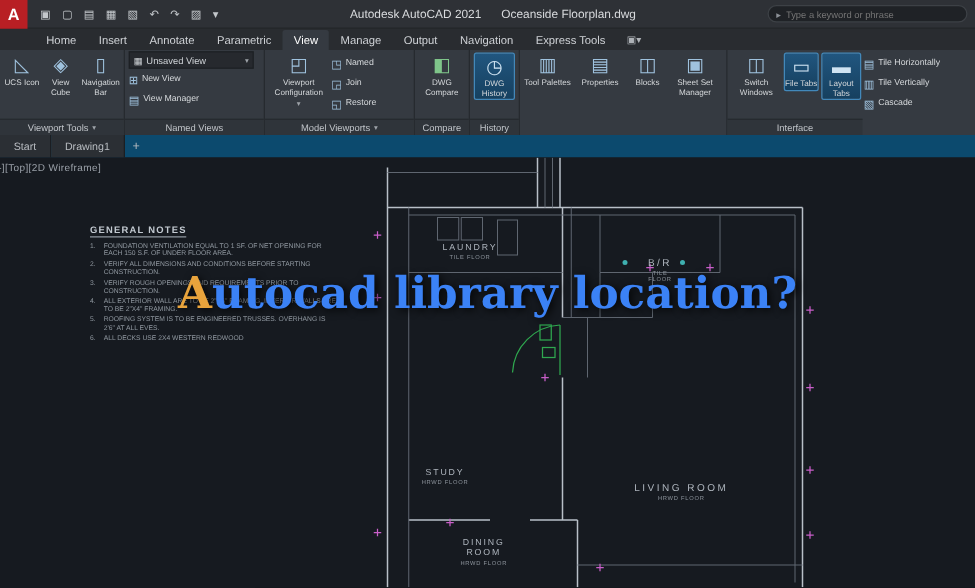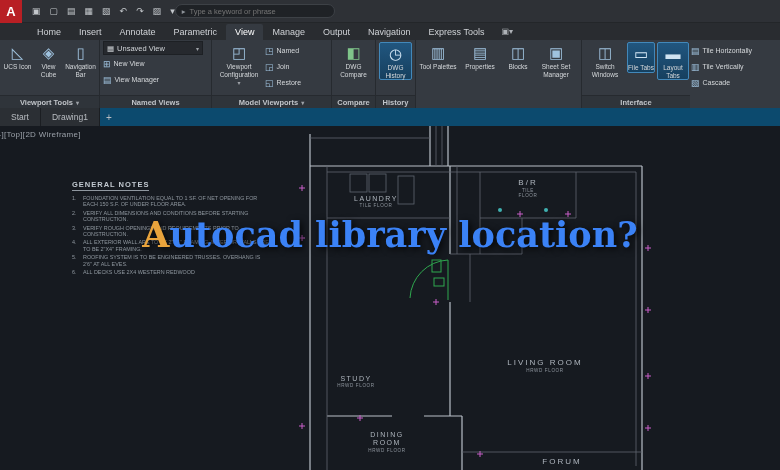--- a/index.html
+++ b/index.html
@@ -21,21 +21,21 @@
   .ribbontabs { height:17px; background:#292c30; display:flex; align-items:flex-end; padding-left:28px; }
   .rtab { padding:0 9px; font-size:9px; line-height:16px; color:#cfd2d6; cursor:default; }
   .rtab.active { background:#353a41; color:#ffffff; border-radius:2px 2px 0 0; }
   .rtab-opts { margin-left:8px; font-size:8px; color:#aeb2b7; line-height:16px; }
 
   
   .ribbon { height:68px; background:#353a41; display:flex; overflow:hidden; }
   .panel { display:flex; flex-direction:column; border-right:1px solid #262a2f; flex:none; }
   .pbody { flex:1; display:flex; align-items:flex-start; padding:2px 3px; gap:2px; }
   .pfoot { height:13px; display:flex; align-items:center; justify-content:center; gap:3px;
-    font-size:7.5px; color:#c0c4c9; background:#2f343a; border-top:1px solid #262a2f;font-weight:bold; }
+    font-size:7.5px; color:#c0c4c9; background:#2f343a; border-top:1px solid #262a2f; }
   .pfoot .caret { font-size:6px; color:#9da2a8; }
   .bigbtn { display:flex; flex-direction:column; align-items:center; padding-top:2px; border-radius:2px; cursor:default; }
   .bigbtn .ico { font-size:15px; line-height:17px; color:#9fc2de; }
   .bigbtn .lbl { font-size:6.5px; line-height:7.5px; text-align:center; color:#d5d8db; margin-top:2px; }
   .bigbtn .bcaret { font-size:6px; color:#9da2a8; margin-top:1px; }
   .bigbtn.hl { background:linear-gradient(#21567f,#16405f); border:1px solid #4288ba; }
   .col { display:flex; flex-direction:column; justify-content:flex-start; gap:1px; padding-top:1px; }
   .smallrow { display:flex; align-items:center; gap:3px; height:15px; font-size:7px; color:#d5d8db; white-space:nowrap; cursor:default; }
   .smallrow .sico { font-size:9px; color:#9fc2de; }
   .nvdrop { display:flex; align-items:center; gap:3px; width:100px; height:14px; background:#26292e;
@@ -55,41 +55,45 @@
   .canvas svg { position:absolute; inset:0; }
   .vplabel { position:absolute; left:-4px; top:4px; font-size:8px; color:#9aa0a8; letter-spacing:0.3px; }
   .notes { position:absolute; left:48px; top:47px; width:198px; color:#8f979f;margin-left:24px; }
   .notes-title { font-size:7.5px; font-weight:bold; letter-spacing:1px; color:#c2c9d0;
     border-bottom:0.5px solid #8f979f; display:inline-block; padding-bottom:1px; margin-bottom:4px; }
   .note { display:flex; font-size:5.4px; line-height:6.4px; margin-bottom:2px; }
   .note .nn { width:11px; flex:none; }
   .room { position:absolute; text-align:center; color:#aeb5bd; }
   .room .rname { font-size:7px; letter-spacing:1.5px; display:block; }
   .room .rfloor { font-size:4.6px; letter-spacing:0.6px; color:#8d949c; display:block; margin-top:1px; }
-  .room.big .rname { font-size:8px; letter-spacing:2px; }
+  .room.big .rname { font-size:8px; letter-spacing:2px;margin-top:28px; }
   .overlay-title { position:absolute; left:0; top:88px; width:100%; text-align:center;
     font-family:"DejaVu Serif", serif; font-weight:bold; font-size:35px; color:#3b82f6;
     text-shadow:2px 2px 7px rgba(0,0,0,0.85); }
   .overlay-title::first-letter { color:#e8a33c; }
 </style>
 </head>
 <body>
 
 <div class="titlebar">
   <div class="logo">A</div>
   <div class="qat">
     <span>▣</span>
     <span>▢</span>
     <span>▤</span>
     <span>▦</span>
     <span>▧</span>
     <span>↶</span>
     <span>↷</span>
     <span>▨</span>
     <span>▾</span>
+  </div>
+  <div class="tbar-title">
+    <span>Autodesk AutoCAD 2021</span>
+    <span>Oceanside Floorplan.dwg</span>
   </div>
   <div class="searchpill">
     <span>▸</span>
     <input placeholder="Type a keyword or phrase" style="">
   </div>
 </div>
 
 <div class="ribbontabs">
   <span class="rtab">Home</span>
   <span class="rtab">Insert</span>

